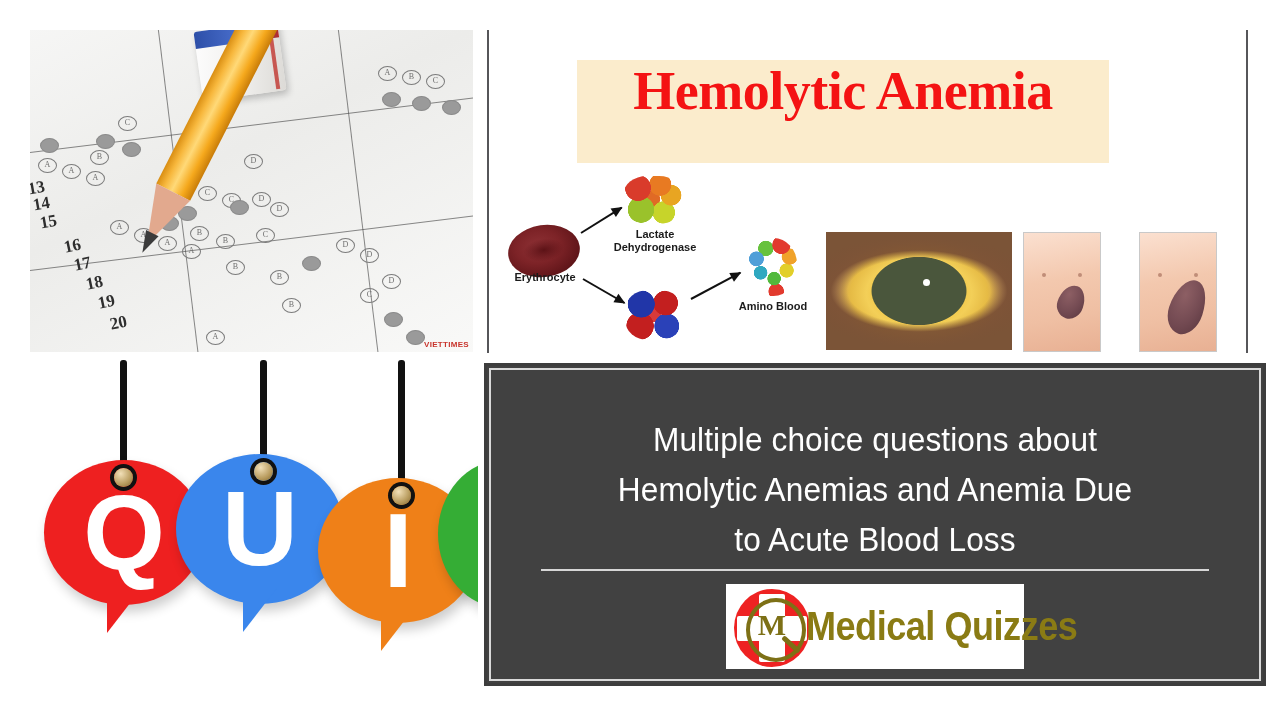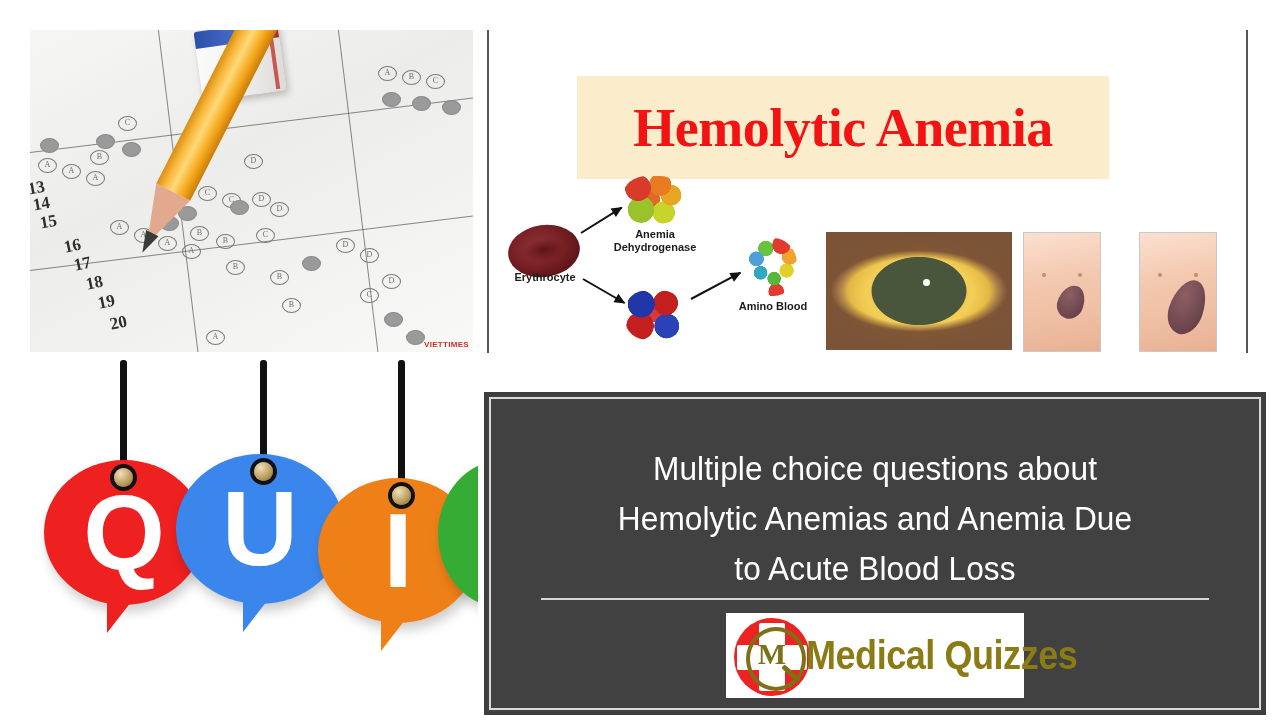--- a/index.html
+++ b/index.html
@@ -40,21 +40,21 @@
   .pencil-tip{position:absolute;left:12px;top:246px;width:0;height:0;
     border-left:7px solid transparent;border-right:7px solid transparent;
     border-top:22px solid #3b3b3b;}
   .vt-badge{position:absolute;right:4px;bottom:3px;font-size:8px;color:#c8342c;font-weight:bold;
     letter-spacing:.3px;}
 
   
   .figpanel{position:absolute;left:487px;top:30px;width:757px;height:323px;
     background:#ffffff;border-left:2px solid #565659;border-right:2px solid #565659;}
   .banner{position:absolute;left:88px;top:30px;width:532px;height:103px;
-    background:#fbeccc;display:flex;align-items:center;justify-content:center;margin-top:16px;}
+    background:#fbeccc;display:flex;justify-content:center;}
   .banner-text{font-family:"Liberation Serif",serif;font-weight:bold;color:#f41313;
     font-size:54px;letter-spacing:-0.5px;white-space:nowrap;}
 
   .diagram{position:absolute;left:6px;top:140px;width:340px;height:180px;}
   .rbc{position:absolute;left:13px;top:55px;width:72px;height:52px;border-radius:50%;
     background:radial-gradient(ellipse at 42% 40%,#8e3135 0%,#7d2327 38%,#5e1418 75%,#4b0f13 100%);
     transform:rotate(-8deg);}
   .rbc:after{content:"";position:absolute;left:16px;top:14px;width:40px;height:22px;border-radius:50%;
     background:radial-gradient(ellipse,#5c1216 0%,rgba(92,18,22,0) 72%);}
   .lbl{position:absolute;font-size:11px;font-weight:bold;color:#1b1b1b;text-align:center;line-height:13px;}
@@ -125,21 +125,21 @@
     border-left:0 solid transparent;border-right:34px solid transparent;border-top:44px solid currentColor;}
   .b-red{left:16px;top:100px;width:160px;height:145px;background:#ee2020;color:#ee2020;}
   .b-blue{left:148px;top:94px;width:168px;height:150px;background:#3a86ec;color:#3a86ec;}
   .b-org{left:290px;top:118px;width:160px;height:145px;background:#ef8018;color:#ef8018;}
   .b-grn{left:410px;top:100px;width:130px;height:148px;background:#35ad35;color:#35ad35;}
   .spbub span{position:relative;z-index:2;color:#fff;}
 
   
   .titlecard{position:absolute;left:484px;top:363px;width:782px;height:323px;
     background:#414141;border:3px solid #3d3d3d;outline:2px solid #d9d9d9;outline-offset:-7px;
-    box-sizing:border-box;margin-top:29px;}
+    box-sizing:border-box;}
   .tc-inner{position:absolute;left:10px;top:10px;right:10px;bottom:10px;background:#414141;}
   .tc-title{position:absolute;left:40px;top:38px;right:40px;text-align:center;color:#ffffff;
     font-family:"Liberation Sans Narrow","Liberation Sans",sans-serif;
     font-size:34px;line-height:50px;font-weight:400;letter-spacing:.1px;
     transform:scaleX(.93);transform-origin:50% 0;}
   .tc-rule{position:absolute;left:44px;right:44px;top:193px;height:2px;background:#d6d6d6;}
   .logo{position:absolute;left:50%;top:208px;transform:translateX(-50%);
     width:298px;height:85px;background:#ffffff;display:flex;align-items:center;}
   .logo-mark{position:relative;width:82px;height:82px;flex:0 0 82px;margin-left:2px;}
   .logo-circle{position:absolute;left:6px;top:3px;width:76px;height:78px;border-radius:50%;background:#ee2222;}
@@ -237,21 +237,21 @@
 
     <div class="banner">
       <div class="banner-text">Hemolytic Anemia</div>
     </div>
 
     <div class="diagram">
       <div class="rbc"></div>
       <div class="lbl" style="left:6px;top:101px;width:88px;">Erythrocyte</div>
 
       <div class="blob ldh-blob"></div>
-      <div class="lbl" style="left:114px;top:58px;width:92px;">Anemia Dehydrogenase</div>
+      <div class="lbl" style="left:114px;top:58px;width:92px;">Lactate Dehydrogenase</div>
 
       <div class="blob hb-blob"></div>
 
       <div class="blob aa-blob"></div>
       <div class="lbl" style="left:240px;top:130px;width:76px;">Amino Blood</div>
 
       <div class="arrow" style="left:86px;top:62px;width:48px;transform:rotate(-32deg);"></div>
       <div class="arrow" style="left:88px;top:108px;width:48px;transform:rotate(30deg);"></div>
       <div class="arrow" style="left:196px;top:128px;width:56px;transform:rotate(-28deg);"></div>
     </div>

